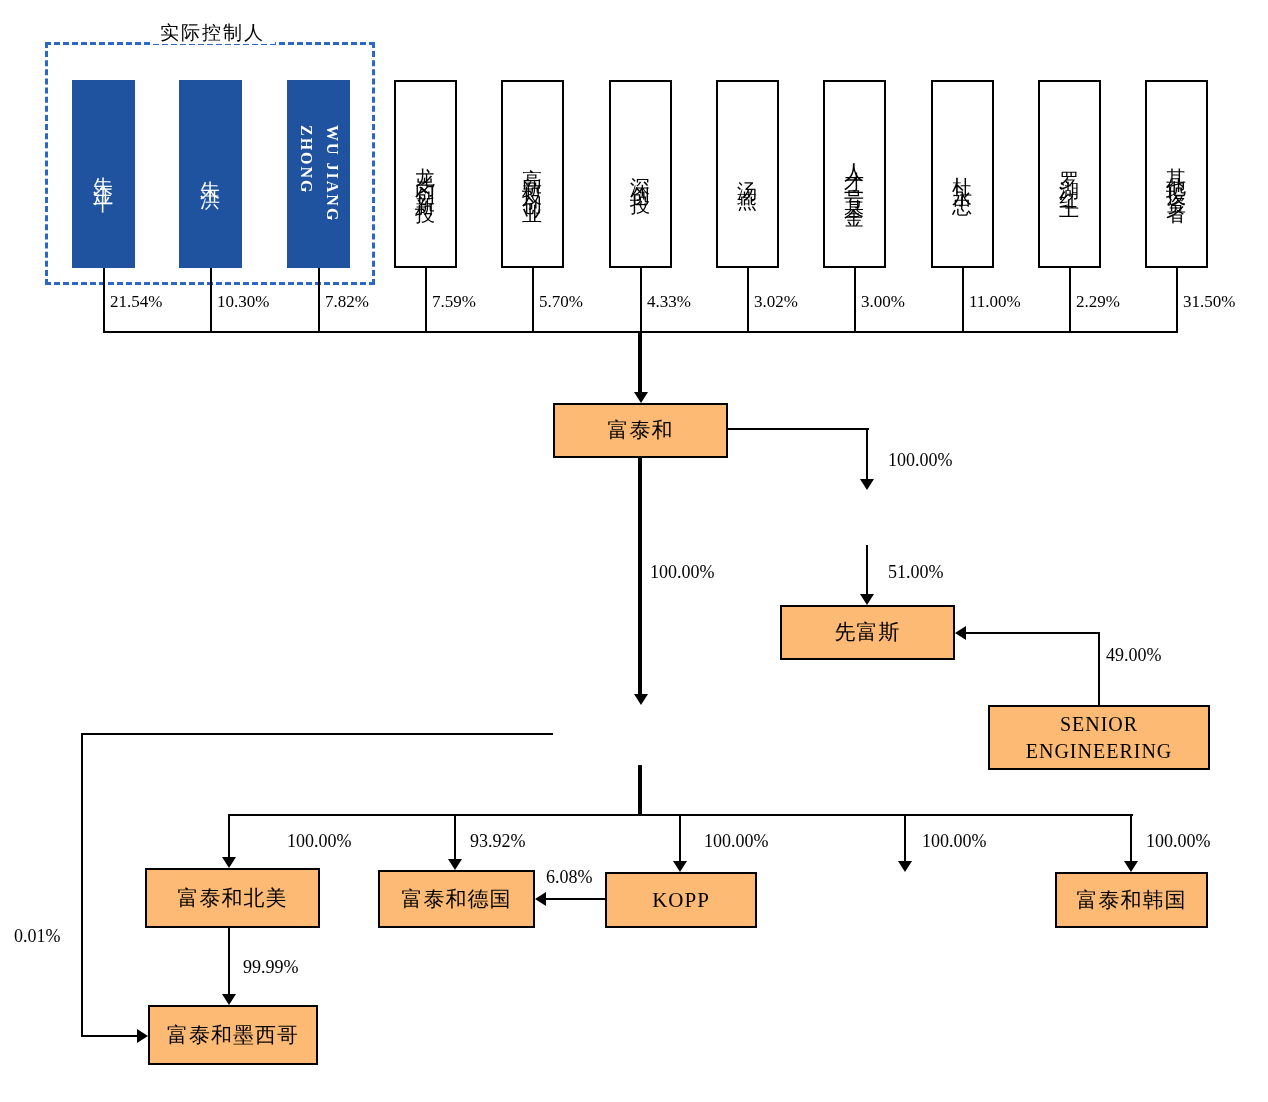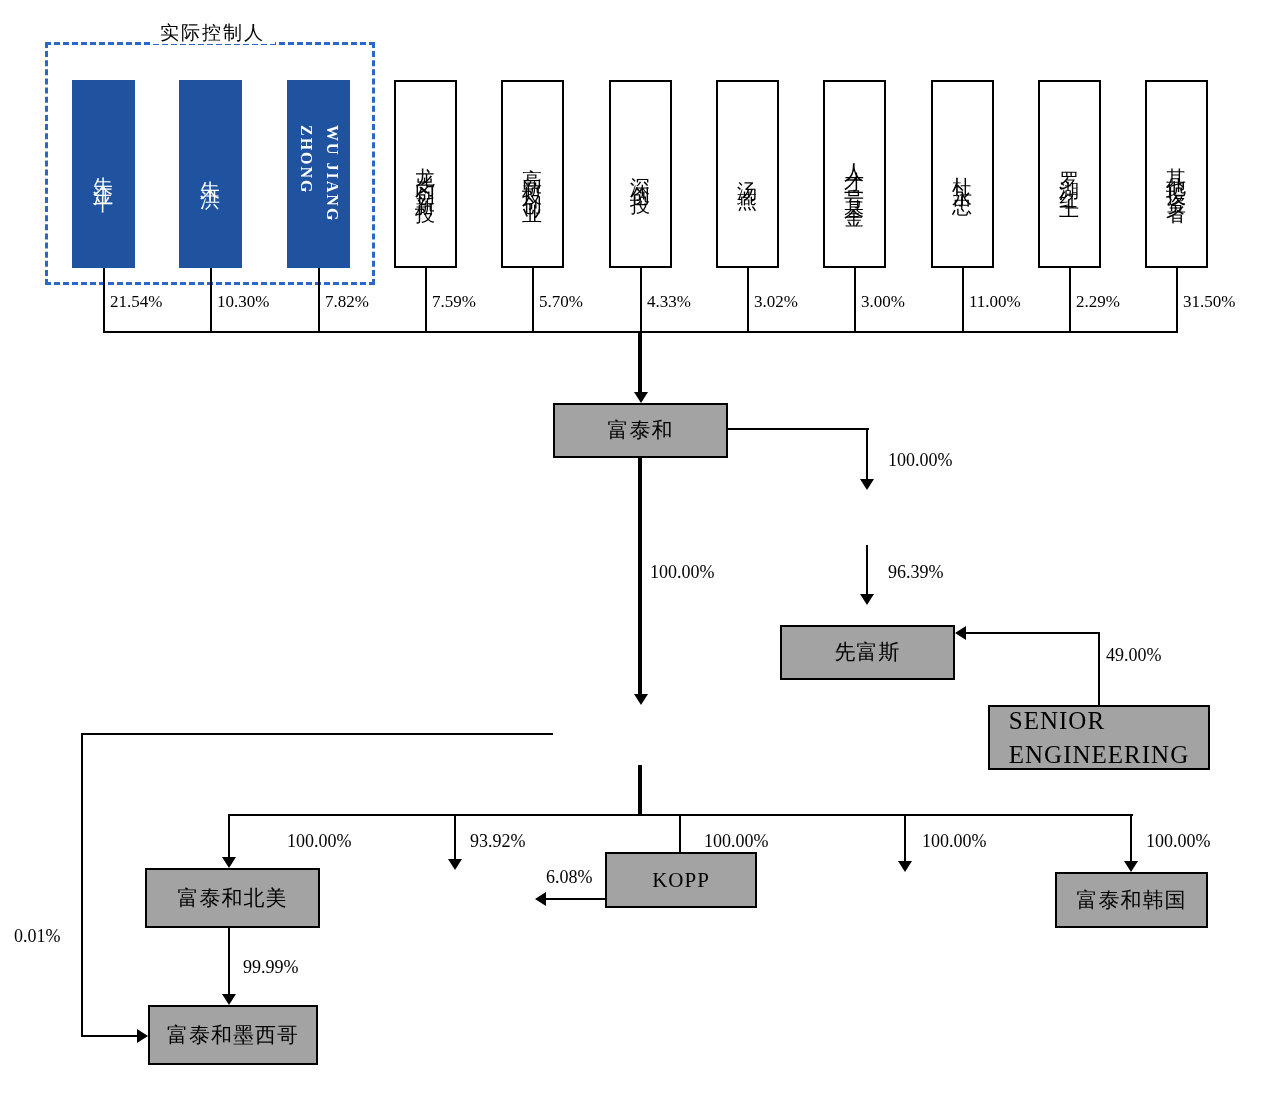--- a/index.html
+++ b/index.html
@@ -20,23 +20,23 @@
         background:#fff; display:flex; align-items:center; justify-content:center;
         writing-mode:vertical-rl; text-orientation:mixed;
         font-size:20px; letter-spacing:9px; line-height:1; }
   .sh.hl { background:var(--hl); color:#fff; border-color:var(--hl); }
   .sh.latin { font-size:16px; letter-spacing:2px; line-height:26px; white-space:pre-line; font-weight:bold; }
 
   
   .pct { position:absolute; font-size:17px; }
 
   
-  .node { position:absolute; border:2px solid #000; background:#a3a3a3;
+  .node { position:absolute; border:2px solid #000; background:#fdba74;
           display:flex; align-items:center; justify-content:center;
-          font-size:21px; white-space:pre-line; line-height:1.35;
+          font-size:21px; text-align:center; white-space:pre-line; line-height:1.35;
           letter-spacing:1px; }
 
   
   .elabel { position:absolute; font-size:18px; }
 
   
   .ln { position:absolute; background:#000; }
 
   
   .ar { position:absolute; width:0; height:0; }
@@ -95,24 +95,24 @@
 
   <div class="node" style="left:553px;top:403px;width:175px;height:55px">富泰和</div>
 
   <div class="ln" style="left:728px;top:428px;width:141px;height:2px"></div>
   <div class="ln" style="left:866px;top:428px;width:2px;height:52px"></div>
   <div class="ar ar-d" style="left:860px;top:479px"></div>
   <div class="elabel" style="left:888px;top:450px">100.00%</div>
 
   <div class="ln" style="left:866px;top:545px;width:2px;height:50px"></div>
   <div class="ar ar-d" style="left:860px;top:594px"></div>
-  <div class="elabel" style="left:888px;top:562px">96.39%</div>
-  <div class="node" style="left:780px;top:625px;width:175px;height:55px">先富斯</div>
+  <div class="elabel" style="left:888px;top:562px">51.00%</div>
+  <div class="node" style="left:780px;top:605px;width:175px;height:55px">先富斯</div>
 
-  <div class="node" style="left:988px;top:705px;width:222px;height:65px;font-size:25px">SENIOR
+  <div class="node" style="left:988px;top:705px;width:222px;height:65px;font-size:20px">SENIOR
 ENGINEERING</div>
   <div class="ln" style="left:1098px;top:633px;width:2px;height:72px"></div>
   <div class="ln" style="left:966px;top:632px;width:134px;height:2px"></div>
   <div class="ar ar-l" style="left:955px;top:626px"></div>
   <div class="elabel" style="left:1106px;top:645px">49.00%</div>
 
   <div class="ln" style="left:638px;top:458px;width:4px;height:237px"></div>
   <div class="ar ar-d" style="left:634px;top:694px"></div>
   <div class="elabel" style="left:650px;top:562px">100.00%</div>
 
@@ -120,25 +120,26 @@
   <div class="ln" style="left:228px;top:814px;width:905px;height:2px"></div>
 
   <div class="ln" style="left:228px;top:814px;width:2px;height:44px"></div>
   <div class="ar ar-d" style="left:222px;top:857px"></div>
   <div class="elabel" style="left:287px;top:831px">100.00%</div>
   <div class="node" style="left:145px;top:868px;width:175px;height:60px">富泰和北美</div>
 
   <div class="ln" style="left:454px;top:814px;width:2px;height:46px"></div>
   <div class="ar ar-d" style="left:448px;top:859px"></div>
   <div class="elabel" style="left:470px;top:831px">93.92%</div>
+  <div class="node" style="left:378px;top:870px;width:157px;height:58px">富泰和德国</div>
 
   <div class="ln" style="left:679px;top:814px;width:2px;height:48px"></div>
   <div class="ar ar-d" style="left:673px;top:861px"></div>
   <div class="elabel" style="left:704px;top:831px">100.00%</div>
-  <div class="node" style="left:605px;top:852px;width:152px;height:56px">KOPP</div>
+  <div class="node" style="left:605px;top:872px;width:152px;height:56px">KOPP</div>
 
   <div class="ln" style="left:904px;top:814px;width:2px;height:48px"></div>
   <div class="ar ar-d" style="left:898px;top:861px"></div>
   <div class="elabel" style="left:922px;top:831px">100.00%</div>
 
   <div class="ln" style="left:1130px;top:814px;width:2px;height:48px"></div>
   <div class="ar ar-d" style="left:1124px;top:861px"></div>
   <div class="elabel" style="left:1146px;top:831px">100.00%</div>
   <div class="node" style="left:1055px;top:872px;width:153px;height:56px">富泰和韩国</div>
 

